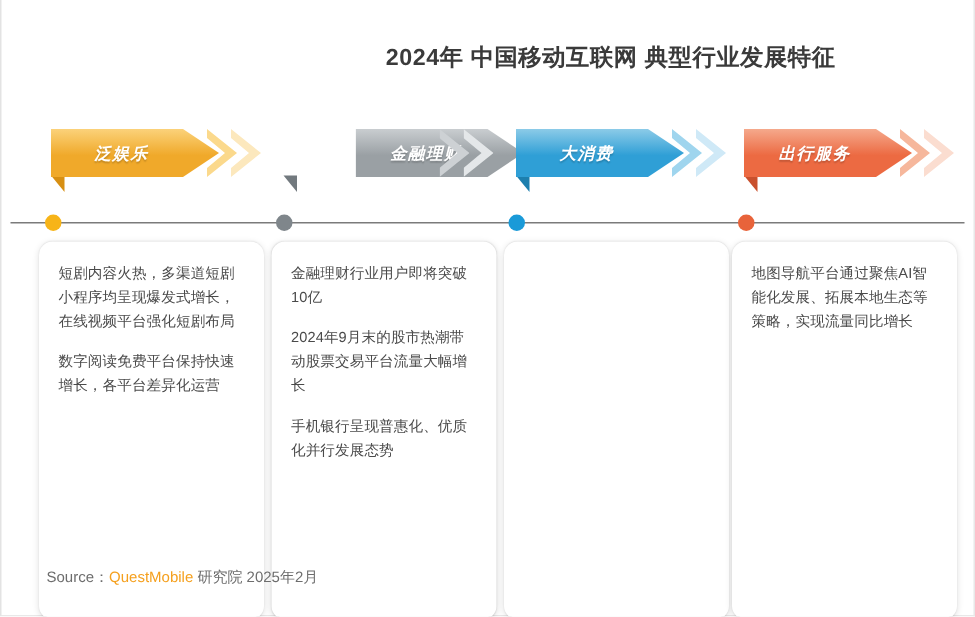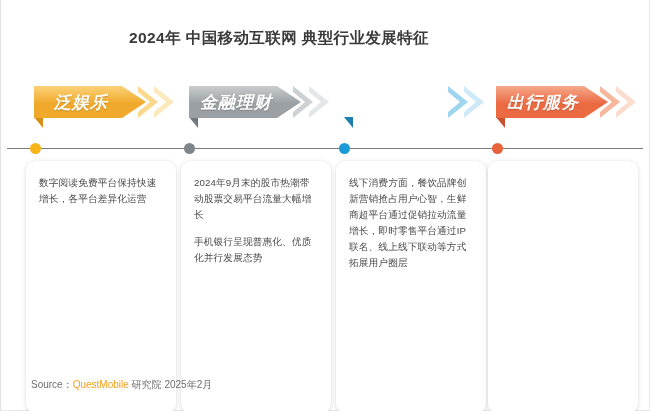--- a/index.html
+++ b/index.html
@@ -22,21 +22,21 @@
     border-left: 1px solid #e3e3e3;
     border-right: 1px solid #e8e8e8;
     border-bottom: 1px solid #e8e8e8;
   }
   
   #title {
     position: absolute;
     top: 28px;
     left: 0;
     width: 556px;
-    text-align: center;
+    text-align: right;
     font-size: 15.5px;
     font-weight: bold;
     color: #3a3a3a;
     letter-spacing: 0.4px;
     white-space: nowrap;
   }
   
   #timeline-line {
     position: absolute;
     left: 6px;
@@ -66,21 +66,21 @@
   .banner {
     position: absolute;
     left: 8px;
     top: 0;
     height: 32px;
     width: 112px;
     display: flex;
     align-items: center;
     justify-content: center;
     color: #ffffff;
-    font-size: 17px;
+    font-size: 11px;
     font-weight: bold;
     font-style: italic;
     letter-spacing: 1px;
     -webkit-clip-path: polygon(0 0, 88px 0, 112px 16px, 88px 32px, 0 32px);
     clip-path: polygon(0 0, 88px 0, 112px 16px, 88px 32px, 0 32px);
     text-shadow: 0 1px 1px rgba(0,0,0,.18);
     box-sizing: border-box;
     padding-right: 18px;
   }
   .chev {
@@ -142,53 +142,56 @@
 
 <div id="slide">
 
   <div id="title">2024年 中国移动互联网 典型行业发展特征</div>
 
   <div id="timeline-line"></div>
 
   <div id="columns-host">
       <div class="column" style="left: 25px;">
         <div class="card">
+          <p class="para">短剧内容火热，多渠道短剧小程序均呈现爆发式增长，在线视频平台强化短剧布局</p>
           <p class="para">数字阅读免费平台保持快速增长，各平台差异化运营</p>
         </div>
         <div class="banner-wrap">
           <div class="tail" style="border-top-color: rgb(215, 143, 19);"></div>
           <div class="banner" style="background: linear-gradient(rgb(251, 210, 122) 0%, rgb(240, 169, 42) 55%, rgb(240, 169, 42) 100%);">泛娱乐</div>
           <div class="chev c1" style="background: rgb(251, 217, 140);"></div>
           <div class="chev c2" style="background: rgb(252, 232, 189);"></div>
         </div>
       </div>
       <div class="column" style="left: 180px;">
         <div class="card">
+          <p class="para">金融理财行业用户即将突破10亿</p>
           <p class="para">2024年9月末的股市热潮带动股票交易平台流量大幅增长</p>
           <p class="para">手机银行呈现普惠化、优质化并行发展态势</p>
         </div>
         <div class="banner-wrap">
           <div class="tail" style="border-top-color: rgb(114, 121, 126);"></div>
-          <div class="banner" style="background: linear-gradient(rgb(201, 205, 208) 0%, rgb(154, 160, 164) 55%, rgb(154, 160, 164) 100%);">金融理财</div>
+          <div class="banner" style="background: linear-gradient(rgb(201, 205, 208) 0%, rgb(154, 160, 164) 55%, rgb(154, 160, 164) 100%); margin-left: 48px;">金融理财</div>
           <div class="chev c1" style="background: rgb(205, 209, 212);"></div>
           <div class="chev c2" style="background: rgb(228, 231, 233);"></div>
         </div>
       </div>
       <div class="column" style="left: 335px;">
         <div class="card">
-          <p class="para">线下消费方面，餐饮品牌创新营销抢占用户心智，生鲜商超平台通过促销拉动流量增长，即时零售平台通过IP联名、线上线下联动等方式拓展用户圈层</p>
         </div>
         <div class="banner-wrap">
           <div class="tail" style="border-top-color: rgb(29, 127, 174);"></div>
+          <div class="banner" style="background: linear-gradient(rgb(140, 203, 232) 0%, rgb(47, 159, 214) 55%, rgb(47, 159, 214) 100%);">大消费</div>
           <div class="chev c1" style="background: rgb(159, 213, 238);"></div>
           <div class="chev c2" style="background: rgb(207, 233, 247);"></div>
         </div>
       </div>
       <div class="column" style="left: 487px;">
         <div class="card">
+          <p class="para">地图导航平台通过聚焦AI智能化发展、拓展本地生态等策略，实现流量同比增长</p>
         </div>
         <div class="banner-wrap">
           <div class="tail" style="border-top-color: rgb(201, 80, 45);"></div>
           <div class="banner" style="background: linear-gradient(rgb(245, 169, 140) 0%, rgb(236, 106, 66) 55%, rgb(236, 106, 66) 100%);">出行服务</div>
           <div class="chev c1" style="background: rgb(246, 183, 156);"></div>
           <div class="chev c2" style="background: rgb(251, 221, 208);"></div>
         </div>
       </div>
     </div>
 

